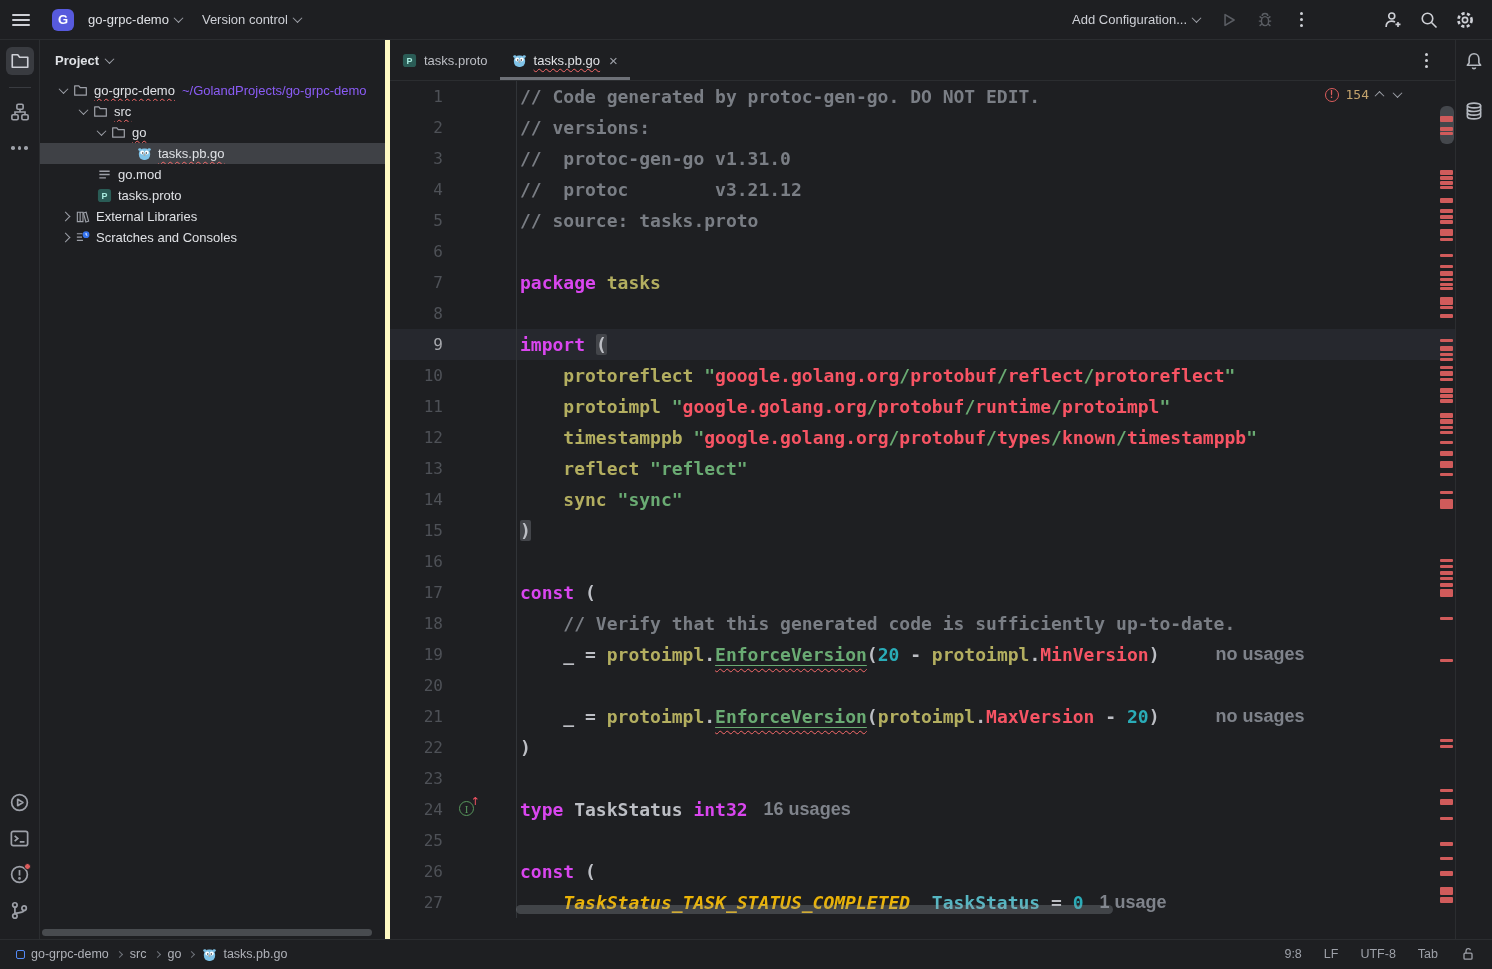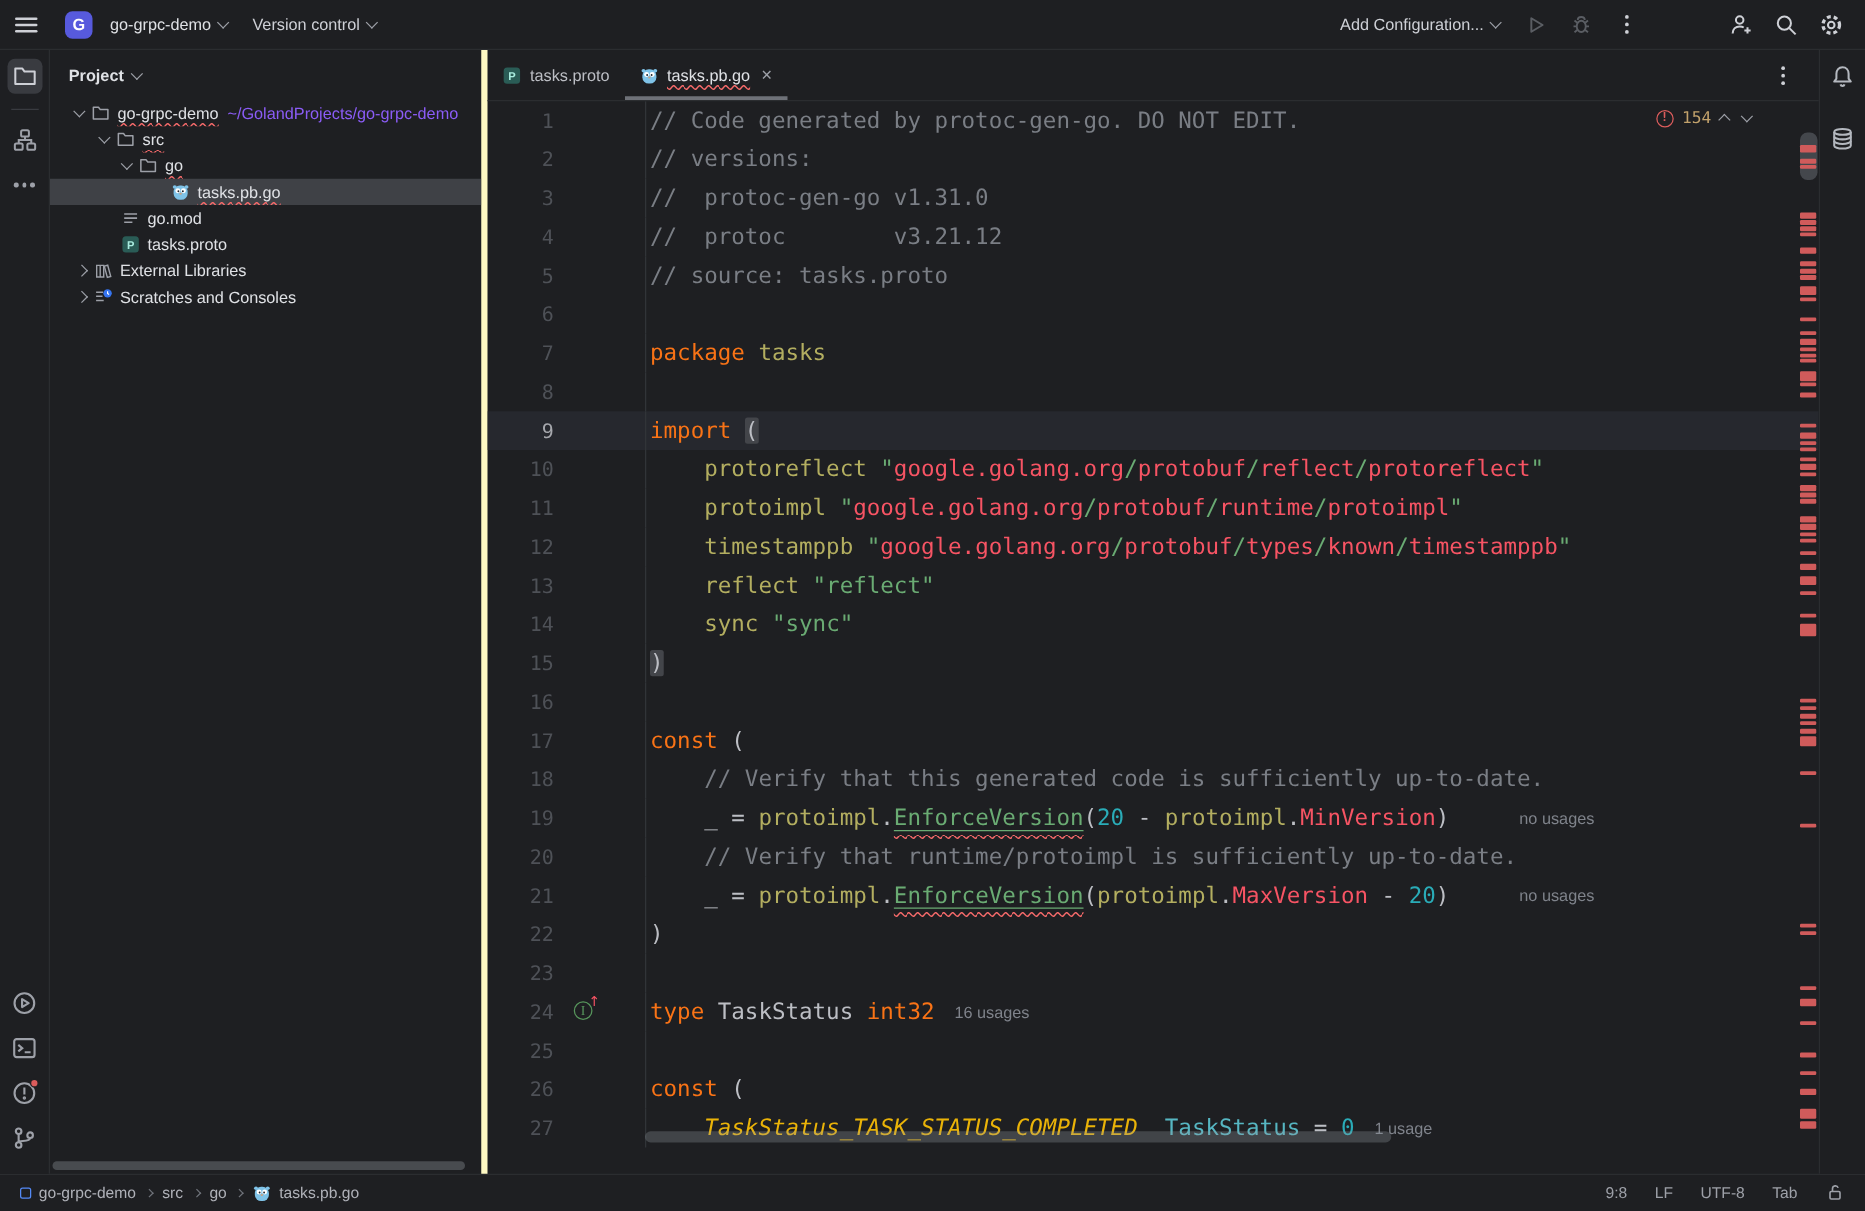--- a/index.html
+++ b/index.html
@@ -61,28 +61,28 @@
   .tab.active::after { content:""; position:absolute; left:0; right:0; bottom:0; height:3px; background:#6e7178; }
   .tab .x { color:#9da0a8; font-size:15px; margin-left:2px; }
   .tab-kebab { margin-left:auto; margin-right:16px; }
   
   .editor { position:relative; flex:1; overflow:hidden; font-family:"DejaVu Sans Mono", monospace; font-size:18px; }
   .line { height:31px; display:flex; align-items:center; position:relative; }
   .line.cur { background:#26282e; }
   .ln { width:53px; text-align:right; color:#4e5157; font-size:16px; flex:0 0 53px; }
   .line.cur .ln { color:#a6a8ad; }
   .gslot { width:73px; flex:0 0 73px; position:relative; height:100%; }
-  .code { border-left:1px solid #313438; padding-left:3px; white-space:pre; height:100%; display:flex; align-items:center; color:#bcbec4; }
-  .pl{color:#bcbec4} .cm{color:#7a7e85} .kw{color:#f97316} .pkg{color:#b3ae60}
+  .code { border-left:1px solid #313438; padding-left:3px; white-space:pre; height:100%; display:flex; align-items:center; color:#bcbec4;font-weight:bold; }
+  .pl{color:#bcbec4} .cm{color:#7a7e85} .kw{color:#d946ef} .pkg{color:#b3ae60}
   .str{color:#6aab73} .sw{color:#f75464} .num{color:#2aacb8} .er{color:#f75464}
   .cn{color:#eab308;font-style:italic} .ty{color:#56b6c2}
   .bh{background:#43454a;border-radius:2px}
   .fnl{color:#6aab73; text-decoration:underline; text-underline-offset:4px;}
   .fnlwrap{ text-decoration:underline wavy #f76a6a; text-decoration-thickness:1px; text-underline-offset:7px;}
-  .hint { font-family:"Liberation Sans", sans-serif; font-size:13px; color:#7f838b; }
+  .hint { font-family:"Liberation Sans", sans-serif; font-size:18px; color:#7f838b; }
   .impl-ic { position:absolute; left:16px; top:7px; width:15px; height:15px; border:1.5px solid #57965c; border-radius:50%;
              color:#57965c; font-size:11px; font-family:"Liberation Serif",serif; display:flex; align-items:center; justify-content:center; cursor:pointer; }
   .impl-ic::after { content:"\2191"; position:absolute; right:-7px; top:-7px; color:#f75464; font-size:11px; font-family:"DejaVu Sans",sans-serif; }
   .insp { position:absolute; top:6px; right:54px; display:flex; align-items:center; gap:7px; cursor:pointer; z-index:5; }
   .insp .errc { width:14px; height:14px; border:1.6px solid #db5c5c; border-radius:50%; color:#db5c5c; font-size:10px; font-weight:bold;
                 display:flex; align-items:center; justify-content:center; }
   .insp .cnt { color:#c2a26c; font-size:13px; }
   .estripe { position:absolute; top:0; right:0; width:17px; bottom:0; z-index:4; }
   .emark { position:absolute; left:2px; width:13px; background:#d05b5b; border-radius:1px; }
   .vthumb { position:absolute; right:1px; width:14px; border-radius:6px; background:rgba(116,120,128,.45); z-index:3; }
@@ -453,21 +453,21 @@
               <span class="code"><span class="pl">    </span><span class="cm">// Verify that this generated code is sufficiently up-to-date.</span></span>
             </div>
             <div class="line">
               <span class="ln">19</span>
               <span class="gslot"></span>
               <span class="code"><span class="pl">    _ = </span><span class="pkg">protoimpl</span><span class="pl">.</span><span class="fnlwrap sqg"><span class="fnl">EnforceVersion</span></span><span class="pl">(</span><span class="num">20</span><span class="pl"> - </span><span class="pkg">protoimpl</span><span class="pl">.</span><span class="er">MinVersion</span><span class="pl">)</span><span class="hint" style="margin-left: 56px;">no usages</span></span>
             </div>
             <div class="line">
               <span class="ln">20</span>
               <span class="gslot"></span>
-              <span class="code"><span class="pl">    </span><span class="cm">// Verify that runtime/protoimpl is sufficiently up-to-date.</span></span>
+              <span class="code"><span class="pl">    </span></span>
             </div>
             <div class="line">
               <span class="ln">21</span>
               <span class="gslot"></span>
               <span class="code"><span class="pl">    _ = </span><span class="pkg">protoimpl</span><span class="pl">.</span><span class="fnlwrap sqg"><span class="fnl">EnforceVersion</span></span><span class="pl">(</span><span class="pkg">protoimpl</span><span class="pl">.</span><span class="er">MaxVersion</span><span class="pl"> - </span><span class="num">20</span><span class="pl">)</span><span class="hint" style="margin-left: 56px;">no usages</span></span>
             </div>
             <div class="line">
               <span class="ln">22</span>
               <span class="gslot"></span>
               <span class="code"><span class="pl">)</span></span>

